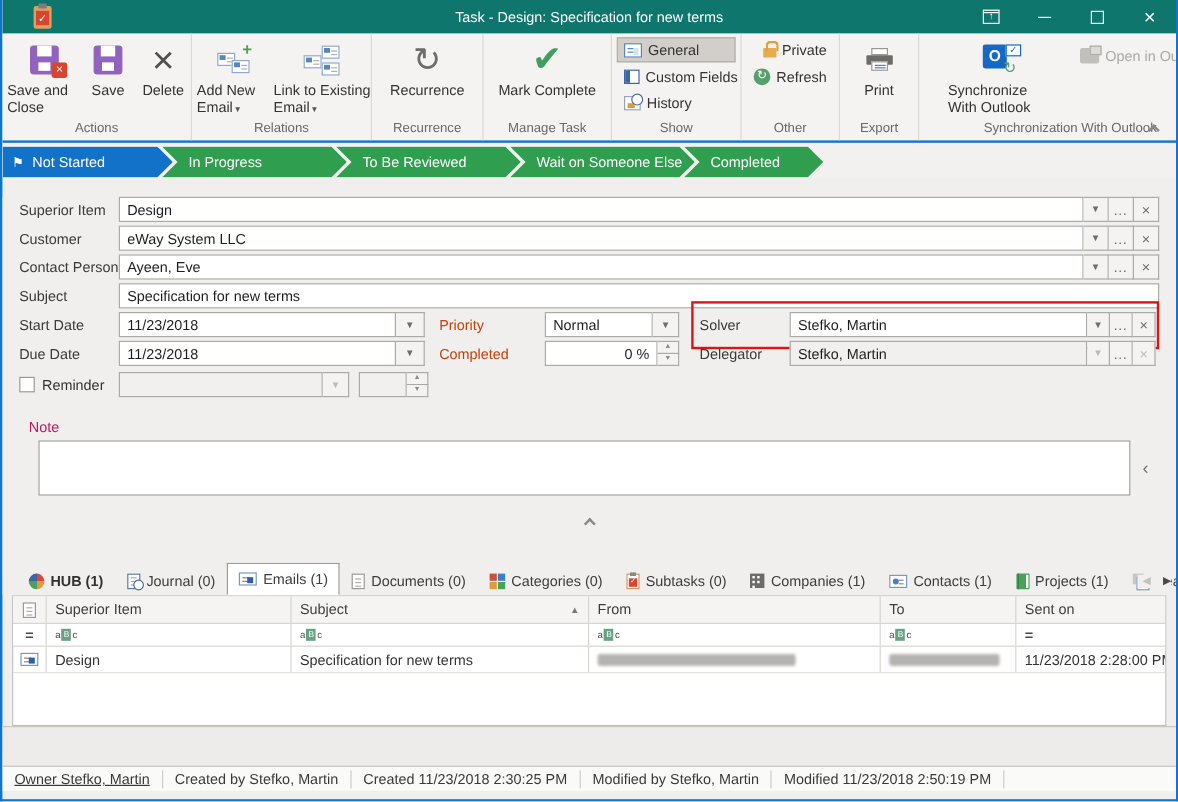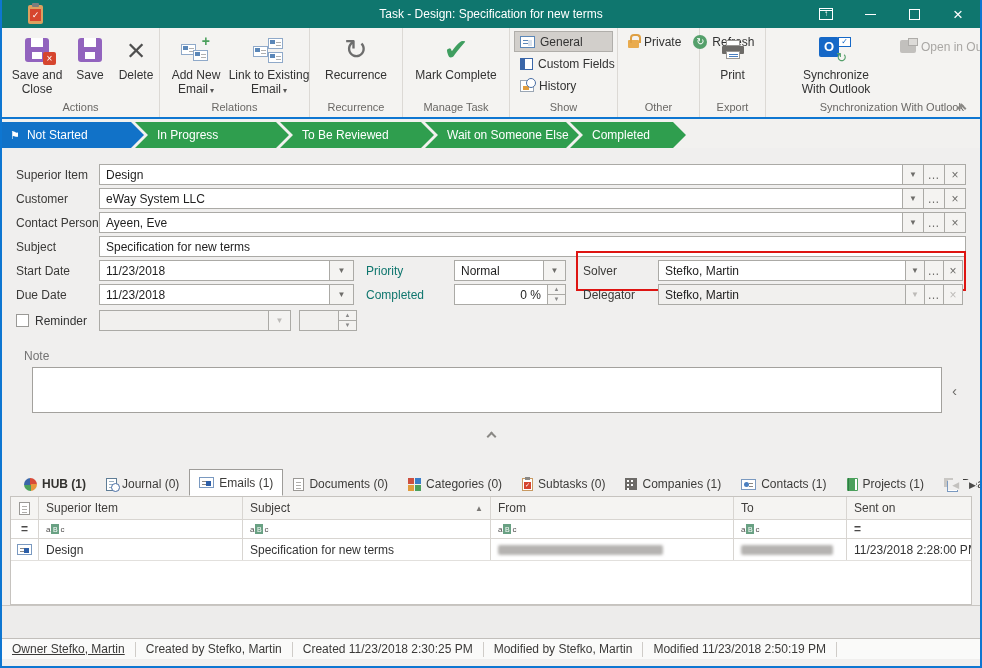--- a/index.html
+++ b/index.html
@@ -26,21 +26,21 @@
   .menu-tab { padding:4px 15px; color:#fff; font-size:12px; }
   .menu-tab.active { background:#f4f3f1; color:#333; }
 
   
   .ribbon { height:91px; background:#f4f3f1; border-bottom:2px solid #0e76d1; display:flex; position:relative; }
   .rgroup { border-right:1px solid #dcd9d5; display:flex; flex-direction:column; flex:none; }
   .rgroup-content { flex:1; display:flex; align-items:flex-start; padding:4px 4px 0 4px; }
   .rgroup-label { text-align:center; color:#6a6865; font-size:11px; padding:1px 0 4px; }
   .btn-large { display:flex; flex-direction:column; align-items:center; flex:none; cursor:default; }
   .btn-large .icn { height:36px; display:flex; align-items:center; justify-content:center; }
-  .btn-large .lbl { font-size:12px; text-align:center; line-height:1.2; color:#333; }
+  .btn-large .lbl { font-size:12px; line-height:1.2; color:#333; }
   .caret { font-size:8px; color:#555; margin-left:2px; }
   .sbtn { display:flex; align-items:center; gap:5px; height:21px; padding:0 5px; font-size:12px; color:#333; margin-bottom:1px; border:1px solid transparent; white-space:nowrap; }
   .sbtn.selected { background:#d2cfcb; border-color:#b0aeaa; }
   .sbtn.disabled { color:#a9a7a4; }
 
   
   .ic-floppy { width:24px; height:24px; background:#9263be; border-radius:3px; position:relative; }
   .ic-floppy::before { content:""; position:absolute; top:0; left:6px; width:12px; height:9px; background:#fff; }
   .ic-floppy::after { content:""; position:absolute; bottom:3px; left:7px; width:10px; height:7px; background:#fff; }
   .badge-x { position:absolute; right:-7px; bottom:-3px; width:13px; height:13px; background:#d6452e; border-radius:2px; color:#fff; font-size:10px; line-height:13px; text-align:center; }
@@ -90,39 +90,39 @@
   .frow.firstrow { margin-top:16px; }
   .flabel { width:83px; flex:none; color:#3b3a38; }
   .lookup { flex:1; display:flex; height:21px; }
   .txtfield { flex:1; background:#fff; border:1px solid #abaaa6; display:flex; align-items:center; padding:0 6px; color:#1e1e1e; height:21px; overflow:hidden; white-space:nowrap; }
   .lkb { width:21px; height:21px; border:1px solid #abaaa6; border-left:none; background:#f4f3f1; color:#6e6d6a; display:flex; align-items:center; justify-content:center; flex:none; }
   .lkb.dd { font-size:8px; }
   .lkb.dots { font-size:12px; letter-spacing:1px; }
   .lkb.xx { font-size:12px; }
   .datefield { width:255px; flex:none; display:flex; height:21px; }
   .datefield .lkb { width:24px; }
-  .ilabel { width:88px; margin-left:12px; flex:none; color:#0f766e; }
+  .ilabel { width:88px; margin-left:12px; flex:none; color:#c2410c; }
   .combo { width:112px; flex:none; display:flex; height:21px; }
   .combo .lkb { width:22px; }
   .spincol { width:18px; flex:none; display:flex; flex-direction:column; }
   .spincol span { height:10.5px; border:1px solid #abaaa6; border-left:none; background:#f4f3f1; color:#8a8a8a; font-size:6px; display:flex; align-items:center; justify-content:center; }
   .spincol span:last-child { border-top:none; }
   .pairwrap { flex:1; margin-left:10px; display:flex; align-items:center; height:40px; border:2px solid transparent; padding-right:1px; }
   .pairwrap.hl { border-color:#de1512; }
   .pairwrap .plabel { width:80px; flex:none; padding-left:5px; color:#3b3a38; }
   .pairwrap .lookup { height:21px; }
   .pairwrap .lkb { width:19px; }
   .dis { background:#f1f0ee !important; }
   .lkb.disb { color:#bdbbb8; }
   .chk { width:13px; height:13px; border:1px solid #9a9996; background:#fff; margin-right:6px; flex:none; }
   .remlabelwrap { width:83px; display:flex; align-items:center; flex:none; }
   .rem-combo { width:192px; display:flex; height:21px; }
   .rem-combo .lkb { width:22px; }
   .rem-spin { width:58px; margin-left:8px; display:flex; height:21px; }
-  .note-label { margin:18px 0 4px 8px; color:#737373; }
+  .note-label { margin:18px 0 4px 8px; color:#be185d; }
   .note-row { display:flex; align-items:center; }
   .note-box { flex:1; margin-left:16px; margin-right:10px; height:46px; background:#fff; border:1px solid #a3a19d; }
   .note-chevron { width:14px; color:#6d6c69; font-size:15px; }
   .form-collapse { display:flex; justify-content:center; margin-top:20px; }
 
   
   .tabstrip { height:27px; background:#f0efee; display:flex; align-items:flex-end; padding-left:12px; position:relative; overflow:hidden; }
   .tab { display:flex; align-items:center; gap:5px; padding:0 9px; height:24px; font-size:12px; color:#3d3c3a; border:1px solid transparent; white-space:nowrap; flex:none; }
   .tab.active { background:#fff; border-color:#9e9c99; border-bottom-color:#fff; height:27px; z-index:2; }
   .tab.hubtab { font-weight:bold; color:#33322f; }
@@ -294,21 +294,21 @@
         </div>
         <div class="sbtn">
           <span class="ic-history"></span>
             <span>History</span>
         </div>
       </div>
       <div class="rgroup-label">Show</div>
     </div>
 
     <div class="rgroup" style="width:82px;">
-      <div class="rgroup-content" style="flex-direction:row; align-items:flex-start; padding-top:3px;">
+      <div class="rgroup-content" style="flex-direction:column; align-items:flex-end; padding-top:3px;">
         <div class="sbtn">
           <span class="ic-lock"></span>
             <span>Private</span>
         </div>
         <div class="sbtn">
           <span class="ic-refresh">↻</span>
             <span>Refresh</span>
         </div>
       </div>
       <div class="rgroup-label">Other</div>

